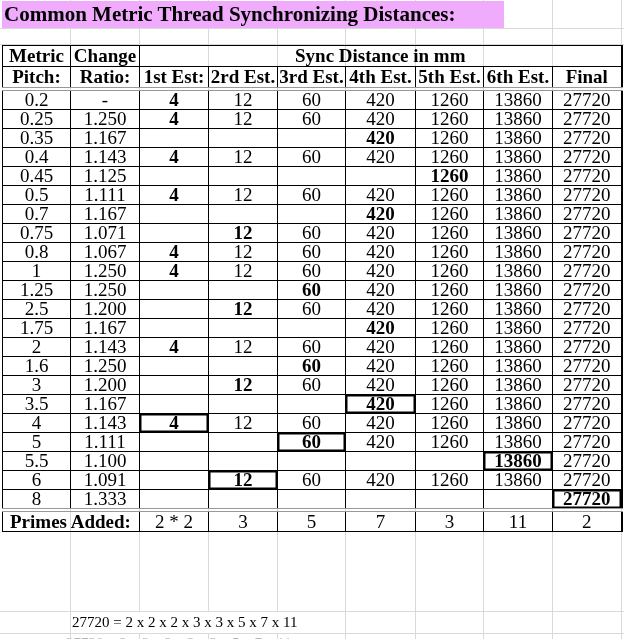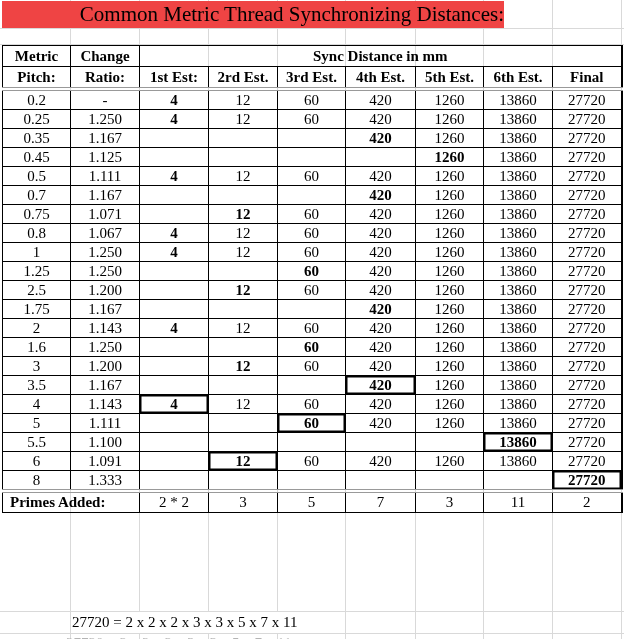--- a/index.html
+++ b/index.html
@@ -7,30 +7,29 @@
     width:624px;height:639px;overflow:hidden;position:relative;
     background:#ffffff;color:#000;
     font-family:"Liberation Serif","DejaVu Serif",serif;
   }
   
   .grid-v{position:absolute;top:0;bottom:0;width:1px;background:#d9d9d9;}
   .grid-h{position:absolute;left:0;right:0;height:1px;background:#d9d9d9;}
 
   .sheet-title{
     position:absolute;left:2px;top:1px;height:27px;line-height:27px;
-    background:#ef4444;width:500px;
-    font-weight:normal;font-size:21px;white-space:nowrap;
+    background:#f0abfc;width:500px;
+    font-weight:bold;font-size:21px;white-space:nowrap;
     padding-left:2px;
-    text-align:right;
   }
 
   table.sync{
     position:absolute;left:2px;top:45px;width:619px;
     border-collapse:collapse;table-layout:fixed;
-    font-size:15px;
+    font-size:19px;
     border:1px solid #000;border-right-width:2px;
   }
   table.sync td{
     border:1px solid #000;text-align:center;padding:0;
     height:18px;line-height:18px;overflow:hidden;white-space:nowrap;
   }
   tr.h1 td,tr.h2 td{font-weight:bold;height:20px;line-height:20px;}
   td.metric-box{border:2px solid #000;}
   td.thickL{border-left:2px solid #000;}
   td.lastcol{border-right:2px solid #000;font-family:Liberation Serif, serif;}
@@ -128,20 +127,31 @@
         <td>1.167</td>
         <td class="thickL"></td>
         <td></td>
         <td></td>
         <td class="b">420</td>
         <td>1260</td>
         <td>13860</td>
         <td class="lastcol">27720</td>
       </tr>
       <tr>
+        <td>0.4</td>
+        <td>1.143</td>
+        <td class="thickL b">4</td>
+        <td>12</td>
+        <td>60</td>
+        <td>420</td>
+        <td>1260</td>
+        <td>13860</td>
+        <td class="lastcol">27720</td>
+      </tr>
+      <tr>
         <td>0.45</td>
         <td>1.125</td>
         <td class="thickL"></td>
         <td></td>
         <td></td>
         <td></td>
         <td class="b">1260</td>
         <td>13860</td>
         <td class="lastcol">27720</td>
       </tr>

